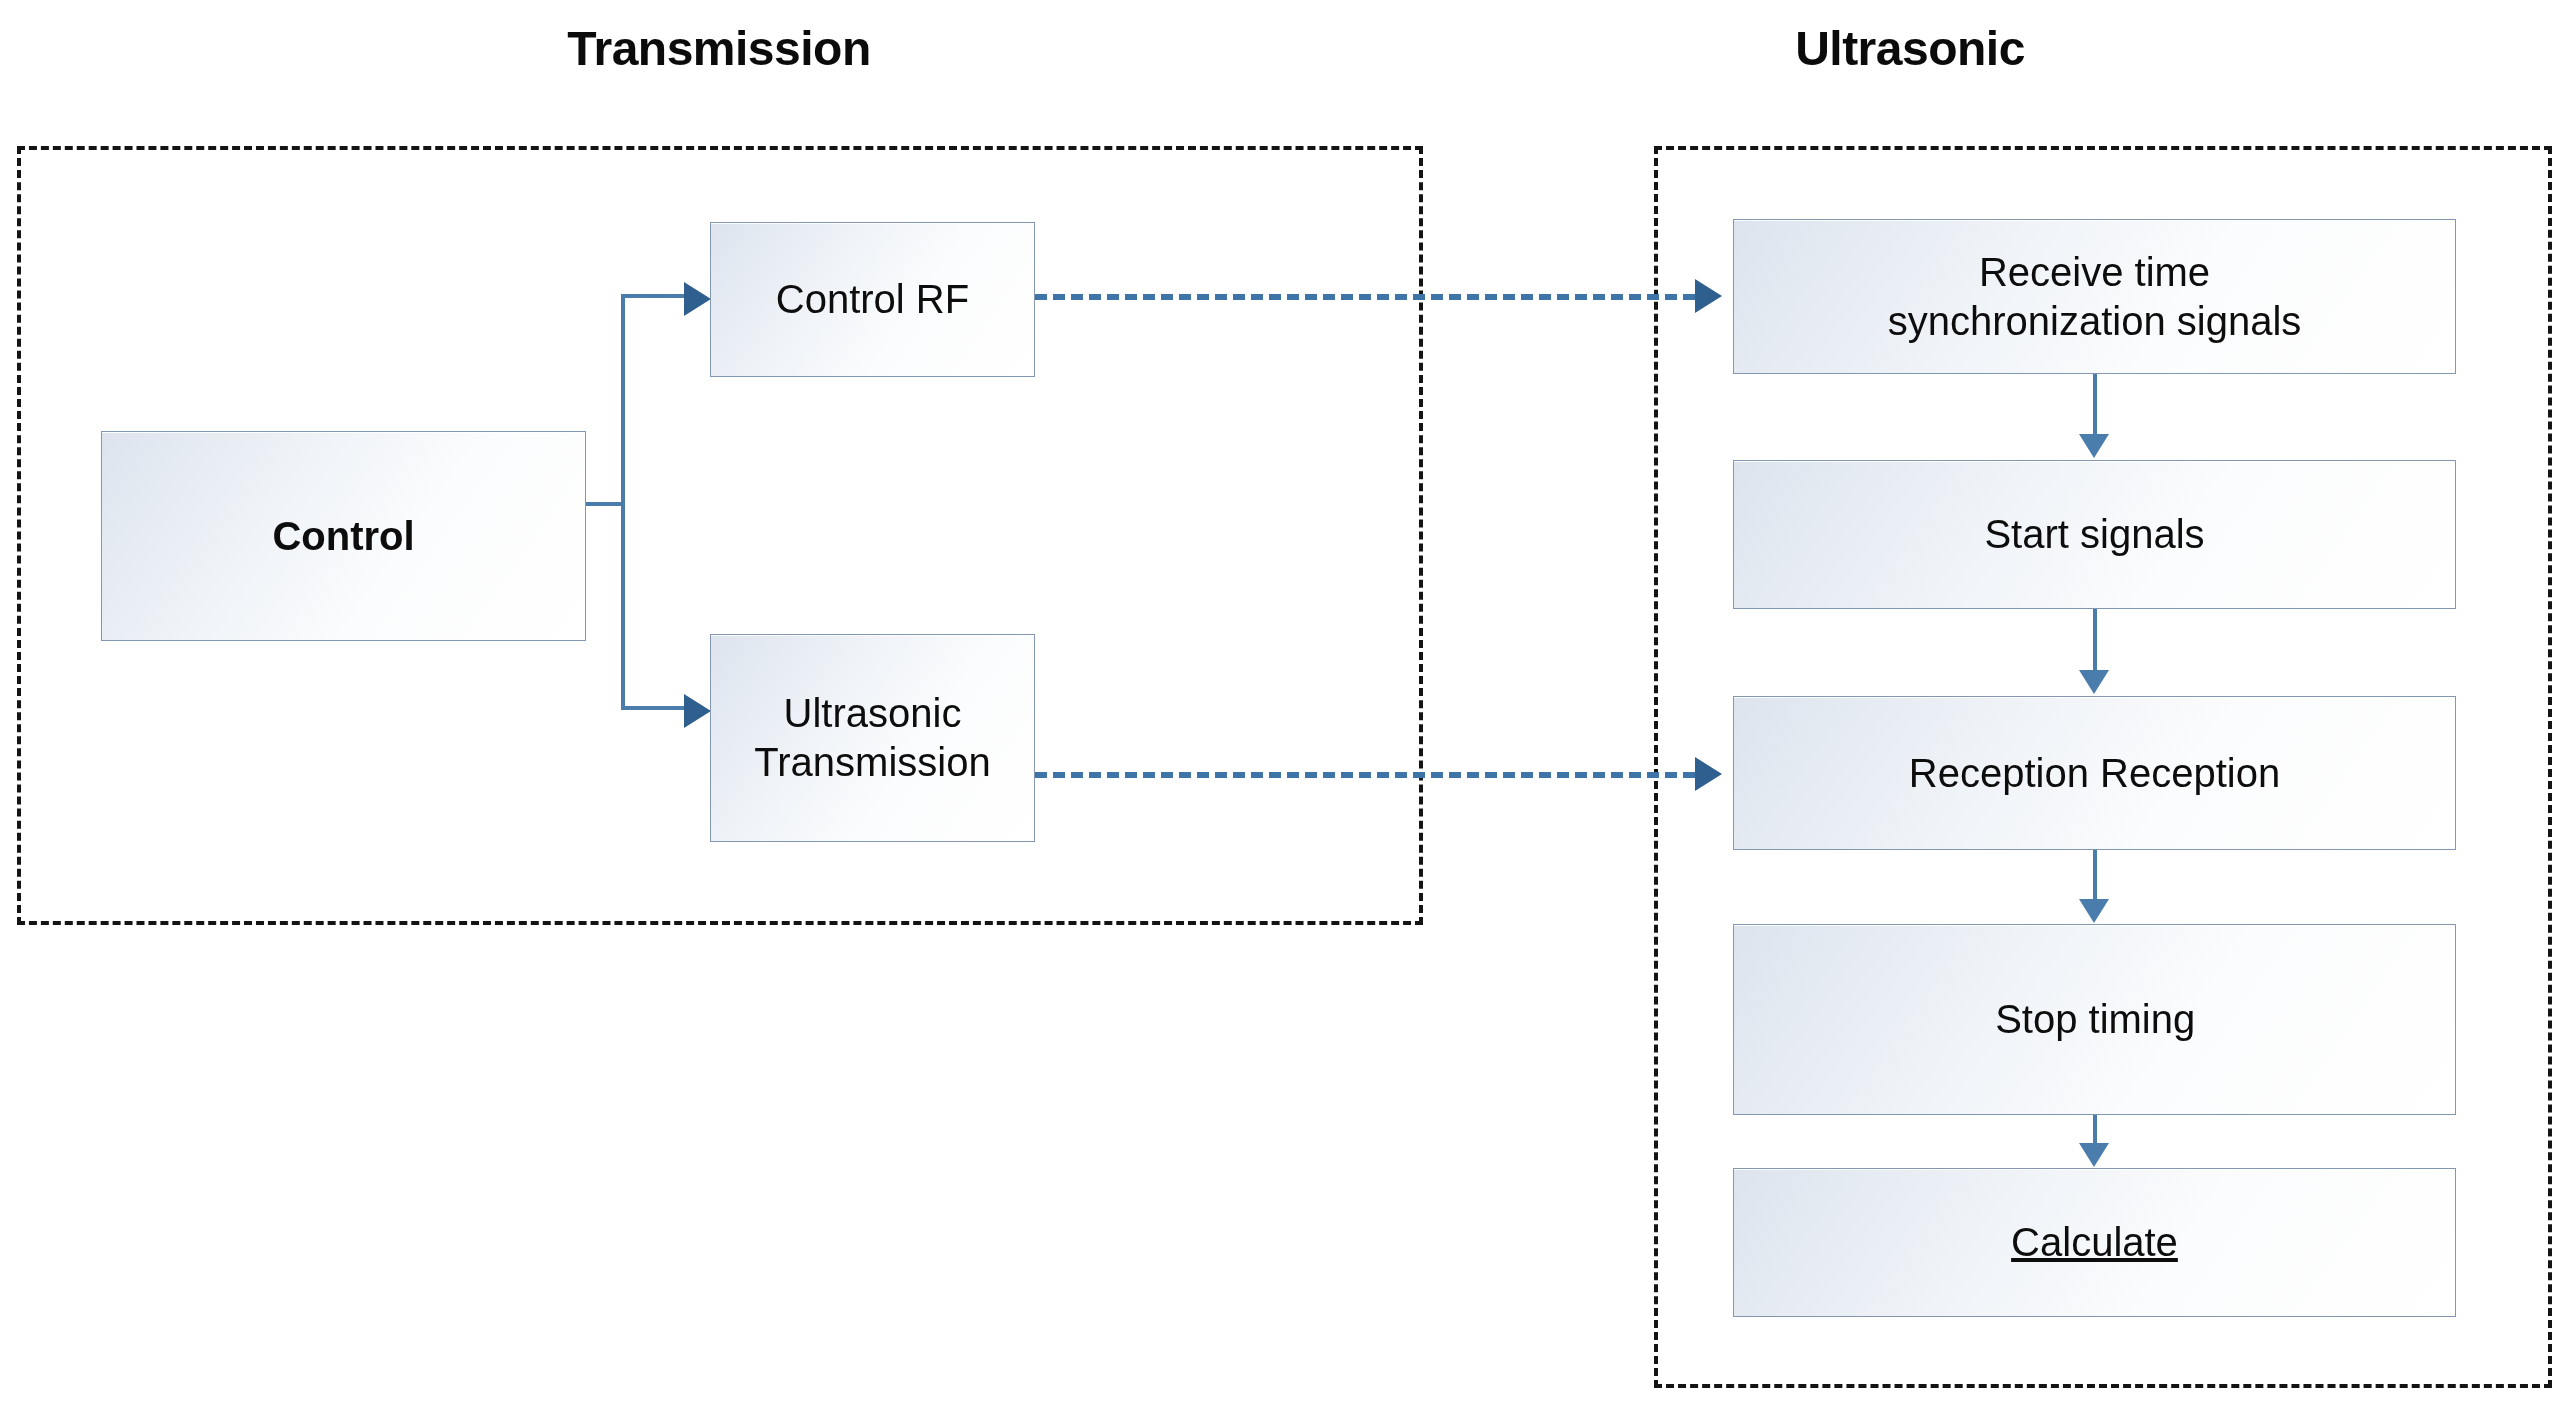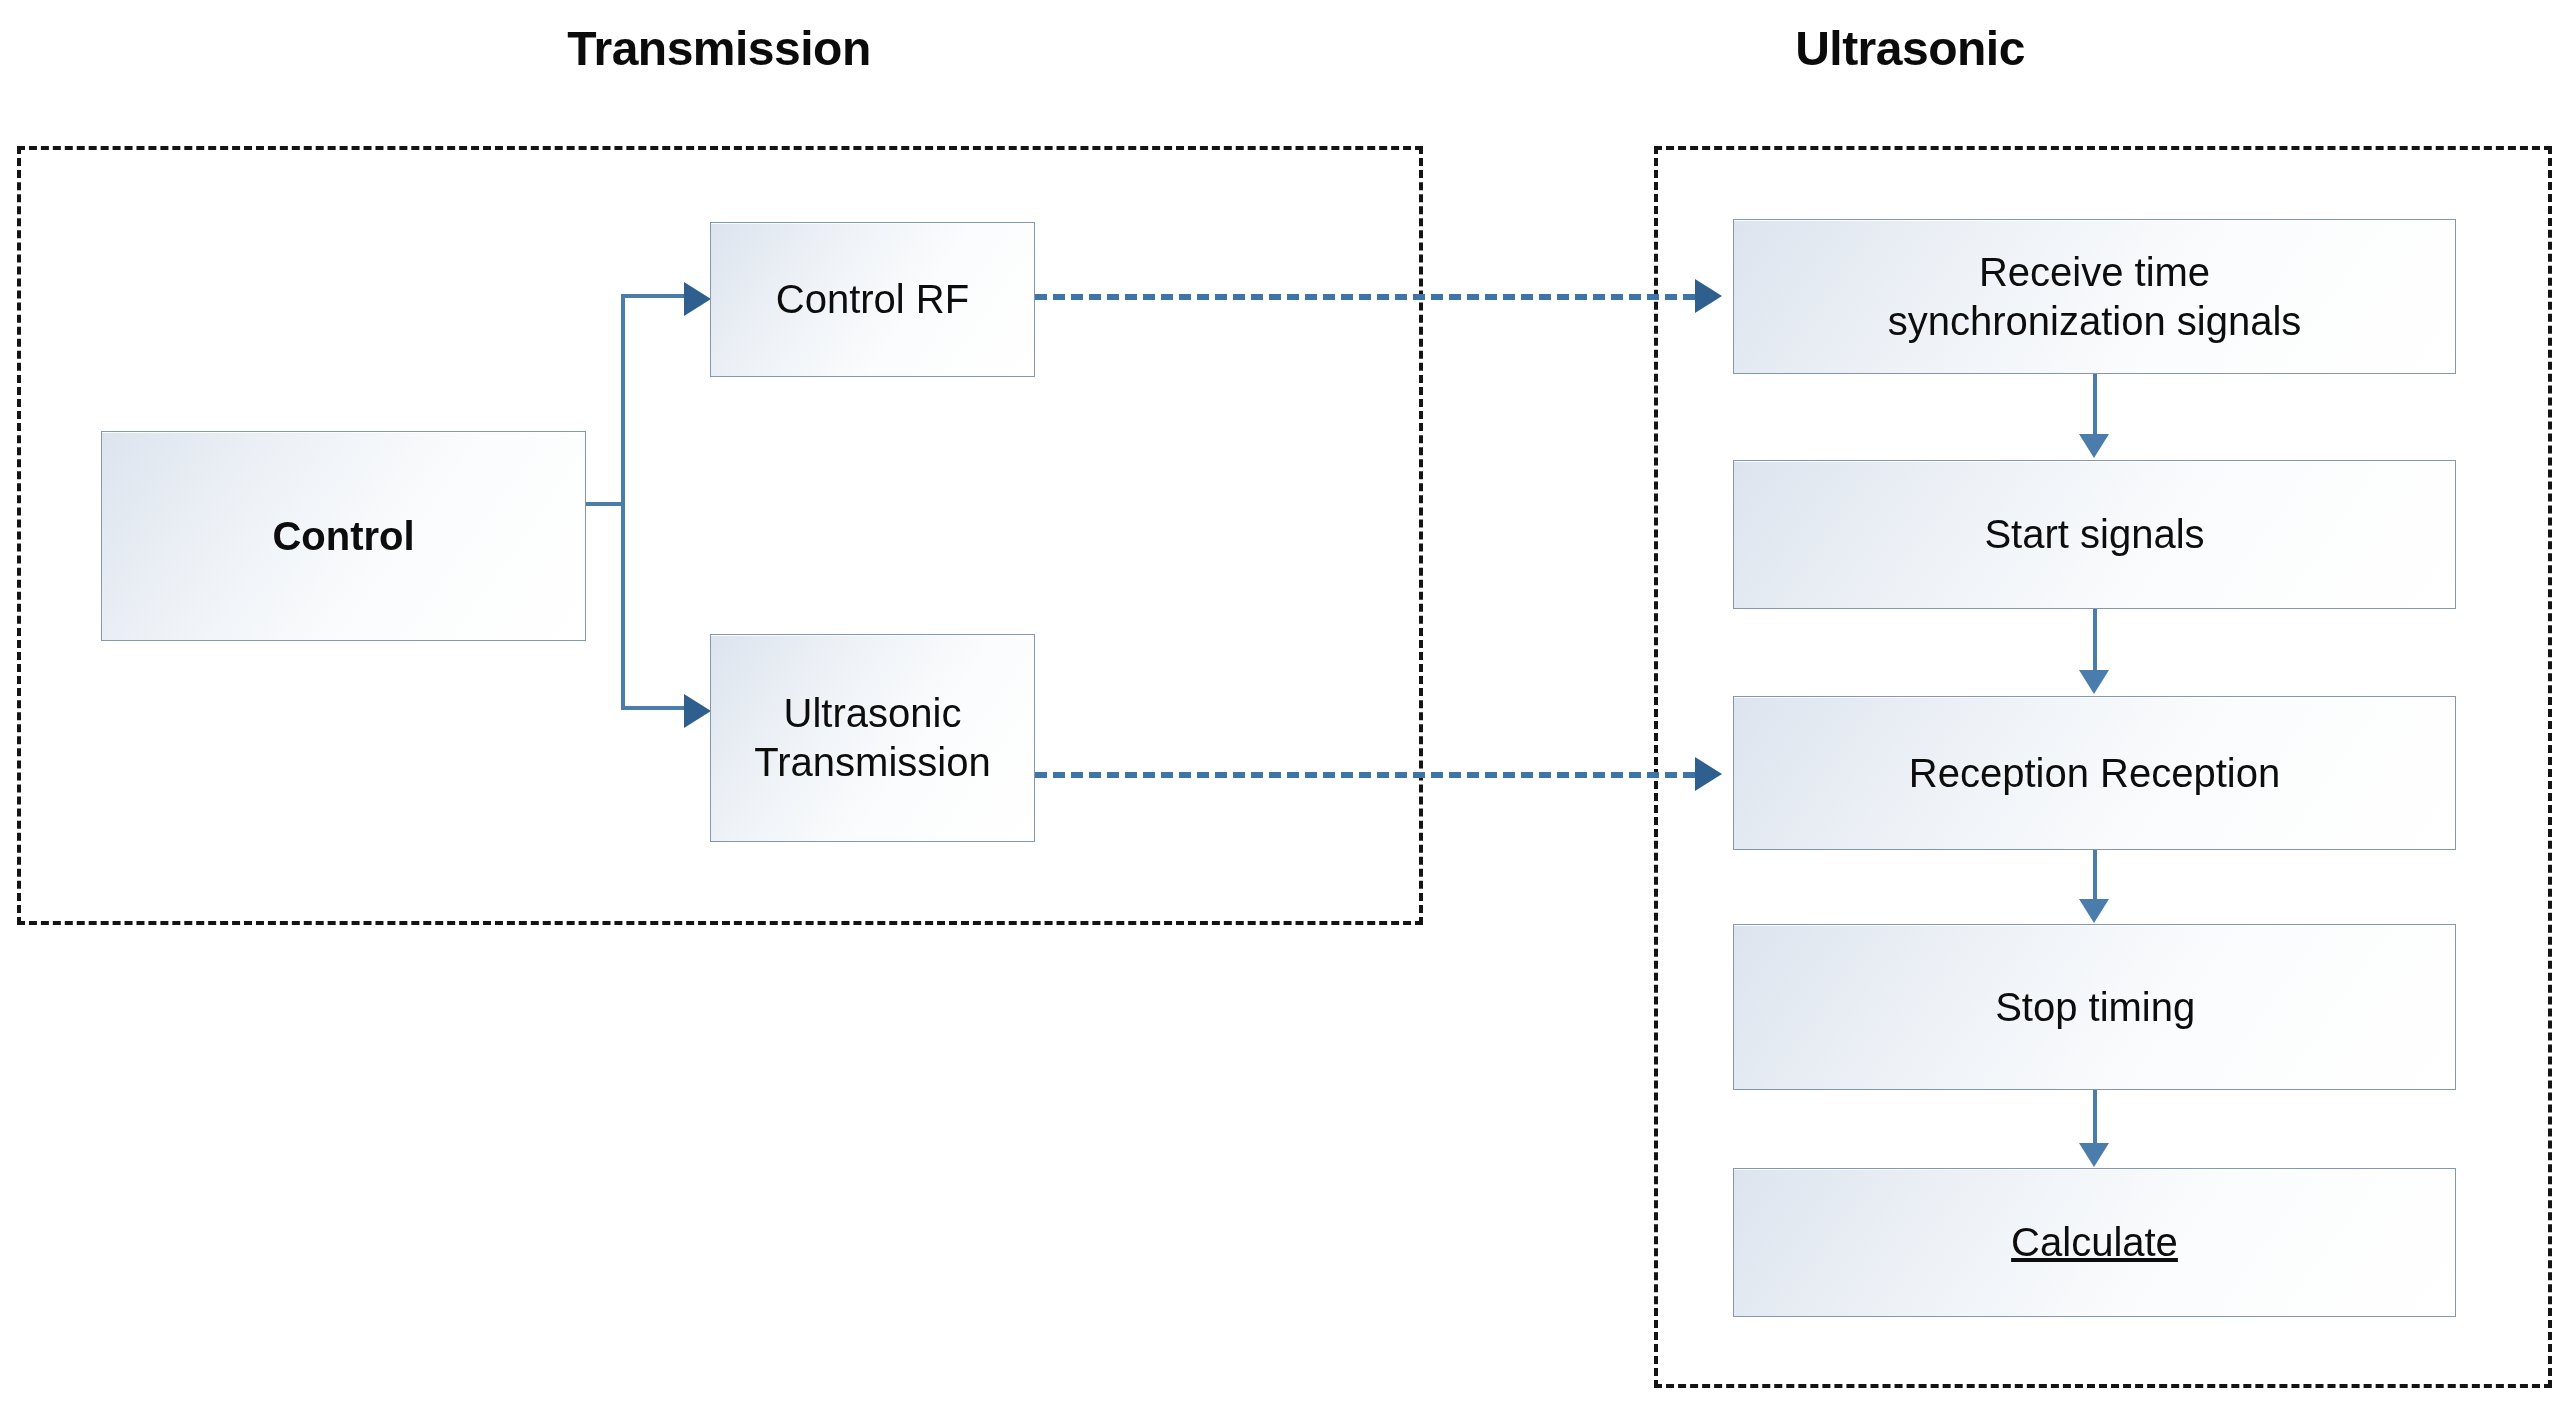--- a/index.html
+++ b/index.html
@@ -123,21 +123,21 @@
   </div>
 
   <div class="node" style="left:1733px;top:445px;width:723px;height:149px;">
     <span class="lbl">Start signals</span>
   </div>
 
   <div class="node" style="left:1733px;top:681px;width:723px;height:154px;">
     <span class="lbl">Reception Reception</span>
   </div>
 
-  <div class="node" style="left:1733px;top:909px;width:723px;height:166px;padding-left:16px;">
+  <div class="node" style="left:1733px;top:909px;width:723px;height:191px;padding-left:16px;">
     <span class="lbl">Stop timing</span>
   </div>
 
   <div class="node" style="left:1733px;top:1153px;width:723px;height:149px;text-decoration:underline;">
     <span class="lbl">Calculate</span>
   </div>
 
 </div>
 
 

